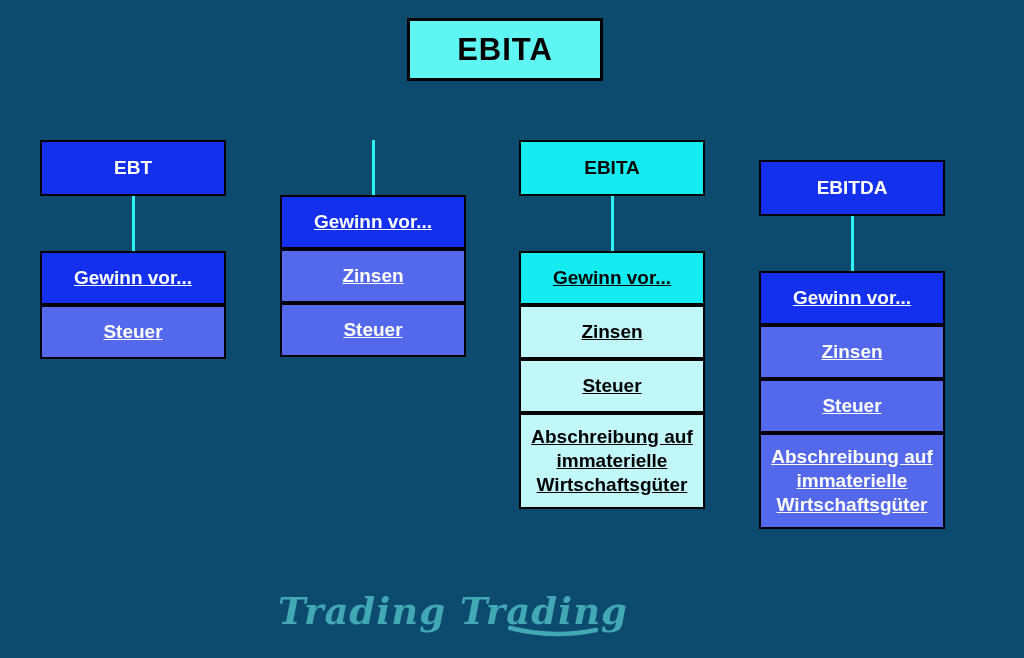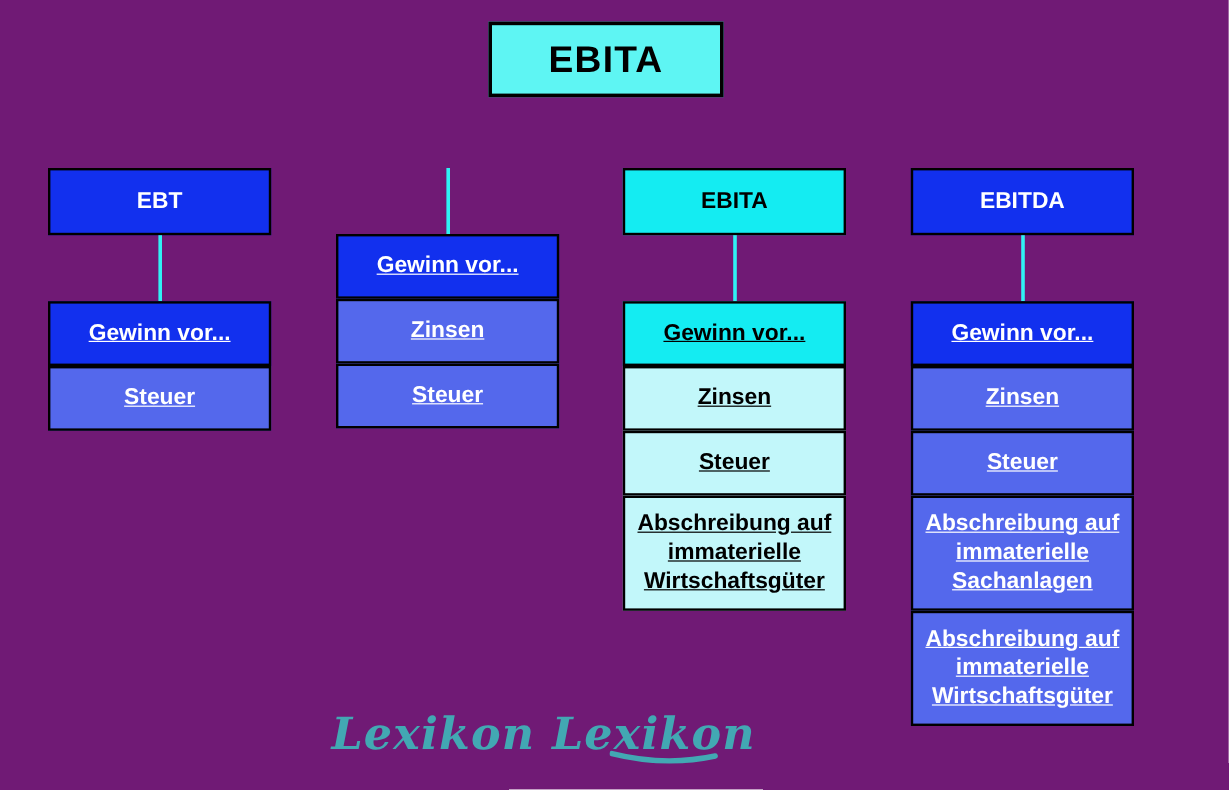--- a/index.html
+++ b/index.html
@@ -2,36 +2,36 @@
 <html style="--dark-blue: #1230ee; --light-blue: #5468ec; --cyan-bright: #14ecf2; --cyan-title: #5ef5f3; --pale-cyan: #c2f7fa; --connector: #2ff2f4; --logo-teal: #42a8b3; --border: #000000;"><head>
 <meta charset="utf-8">
 <style>
   :root{
     --dark-blue:#1230ee; --light-blue:#5468ec; --cyan-bright:#14ecf2;
     --cyan-title:#5ef5f3; --pale-cyan:#c2f7fa; --connector:#2ff2f4;
     --logo-teal:#42a8b3; --border:#000000;
   }
   html,body{margin:0;padding:0;background:#fff;}
   .canvas{
-    position:relative;width:1024px;height:658px;background:#701a75;overflow:hidden;
+    position:relative;width:1024px;height:658px;background:#0c4a6e;overflow:hidden;
     font-family:"Liberation Sans",sans-serif;
   }
   .box{
     box-sizing:border-box;border:2px solid var(--border);
     display:flex;align-items:center;justify-content:center;text-align:center;
     font-weight:bold;font-size:19px;line-height:1.28;
   }
   .title-box{
     position:absolute;left:407px;top:18px;width:190px;height:57px;
     border:3px solid var(--border);background:var(--cyan-title);color:#000;
     display:flex;align-items:center;justify-content:center;
     font-weight:bold;font-size:31px;letter-spacing:1px;
   }
   .col{position:absolute;top:140px;width:186px;}
-  .col1{left:40px;} .col2{left:280px;} .col3{left:519px;} .col4{left:759px;}
+  .col1{left:40px;} .col2{left:280px;} .col3{left:519px;} .col4{left:759px;margin-top:20px;}
   .header{height:56px;text-align:right;}
   .connector{width:3px;height:55px;margin:0 auto;background:var(--connector);}
   .row{height:54px;text-decoration:underline;}
   .row.tall{height:96px;padding:0 1px;}
   .v-dark-blue{background:var(--dark-blue);color:#ffffff;}
   .v-light-blue{background:var(--light-blue);color:#ffffff;}
   .v-cyan{background:var(--cyan-bright);color:#000000;}
   .v-pale-cyan{background:var(--pale-cyan);color:#000000;}
   .logo{
     position:absolute;left:288px;top:582px;width:330px;height:58px;
@@ -72,24 +72,23 @@
     <div class="box row v-pale-cyan">Steuer</div>
     <div class="box row tall v-pale-cyan">Abschreibung auf immaterielle Wirtschaftsgüter</div>
   </div>
 
   <div class="col col4">
     <div class="box header v-dark-blue">EBITDA</div>
     <div class="connector"></div>
     <div class="box row v-dark-blue">Gewinn vor...</div>
     <div class="box row v-light-blue">Zinsen</div>
     <div class="box row v-light-blue">Steuer</div>
-    <div class="box row tall v-light-blue">Abschreibung auf immaterielle Sachanlagen</div>
     <div class="box row tall v-light-blue">Abschreibung auf immaterielle Wirtschaftsgüter</div>
   </div>
 
   <div class="logo">
-    <span>Lexikon Lexikon</span>
+    <span>Trading Trading</span>
   </div>
   <svg class="logo-swoosh" viewBox="0 0 92 16">
     <path d="M2,4 Q46,15 88,6" fill="none" stroke="#42a8b3" stroke-width="4.5" stroke-linecap="round"></path>
   </svg>
 
 </div>
 
 </body></html>

